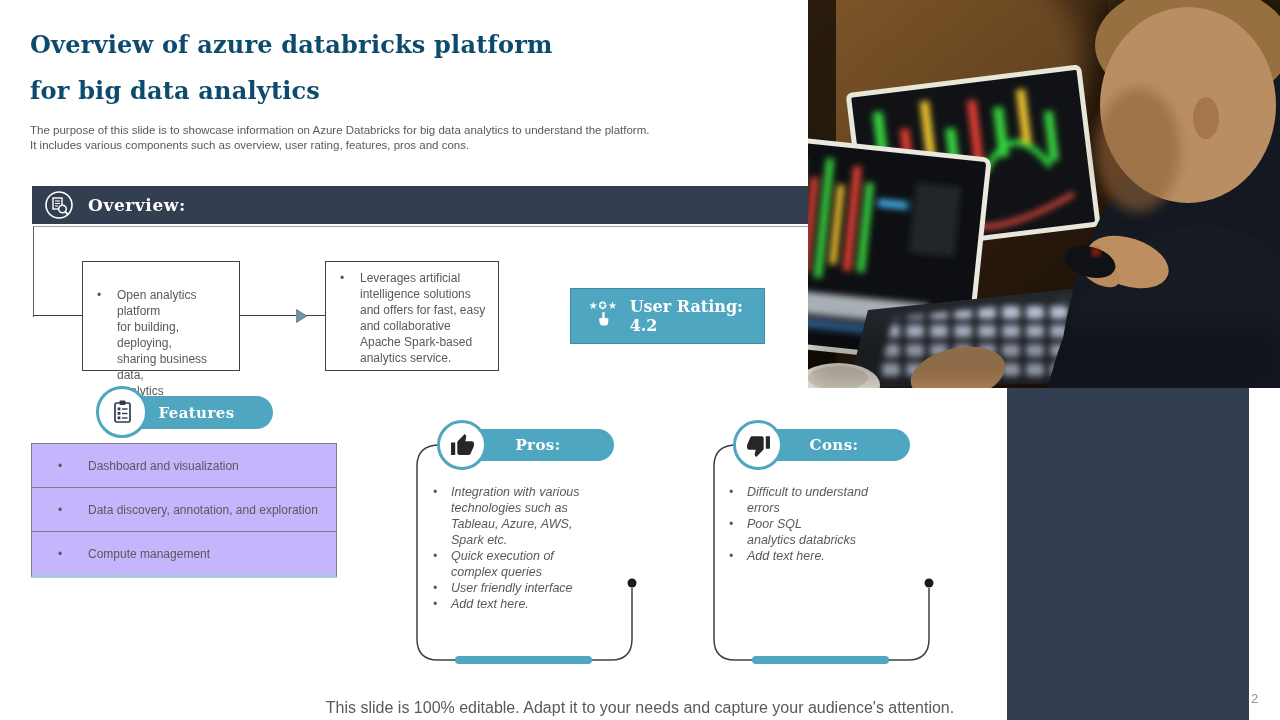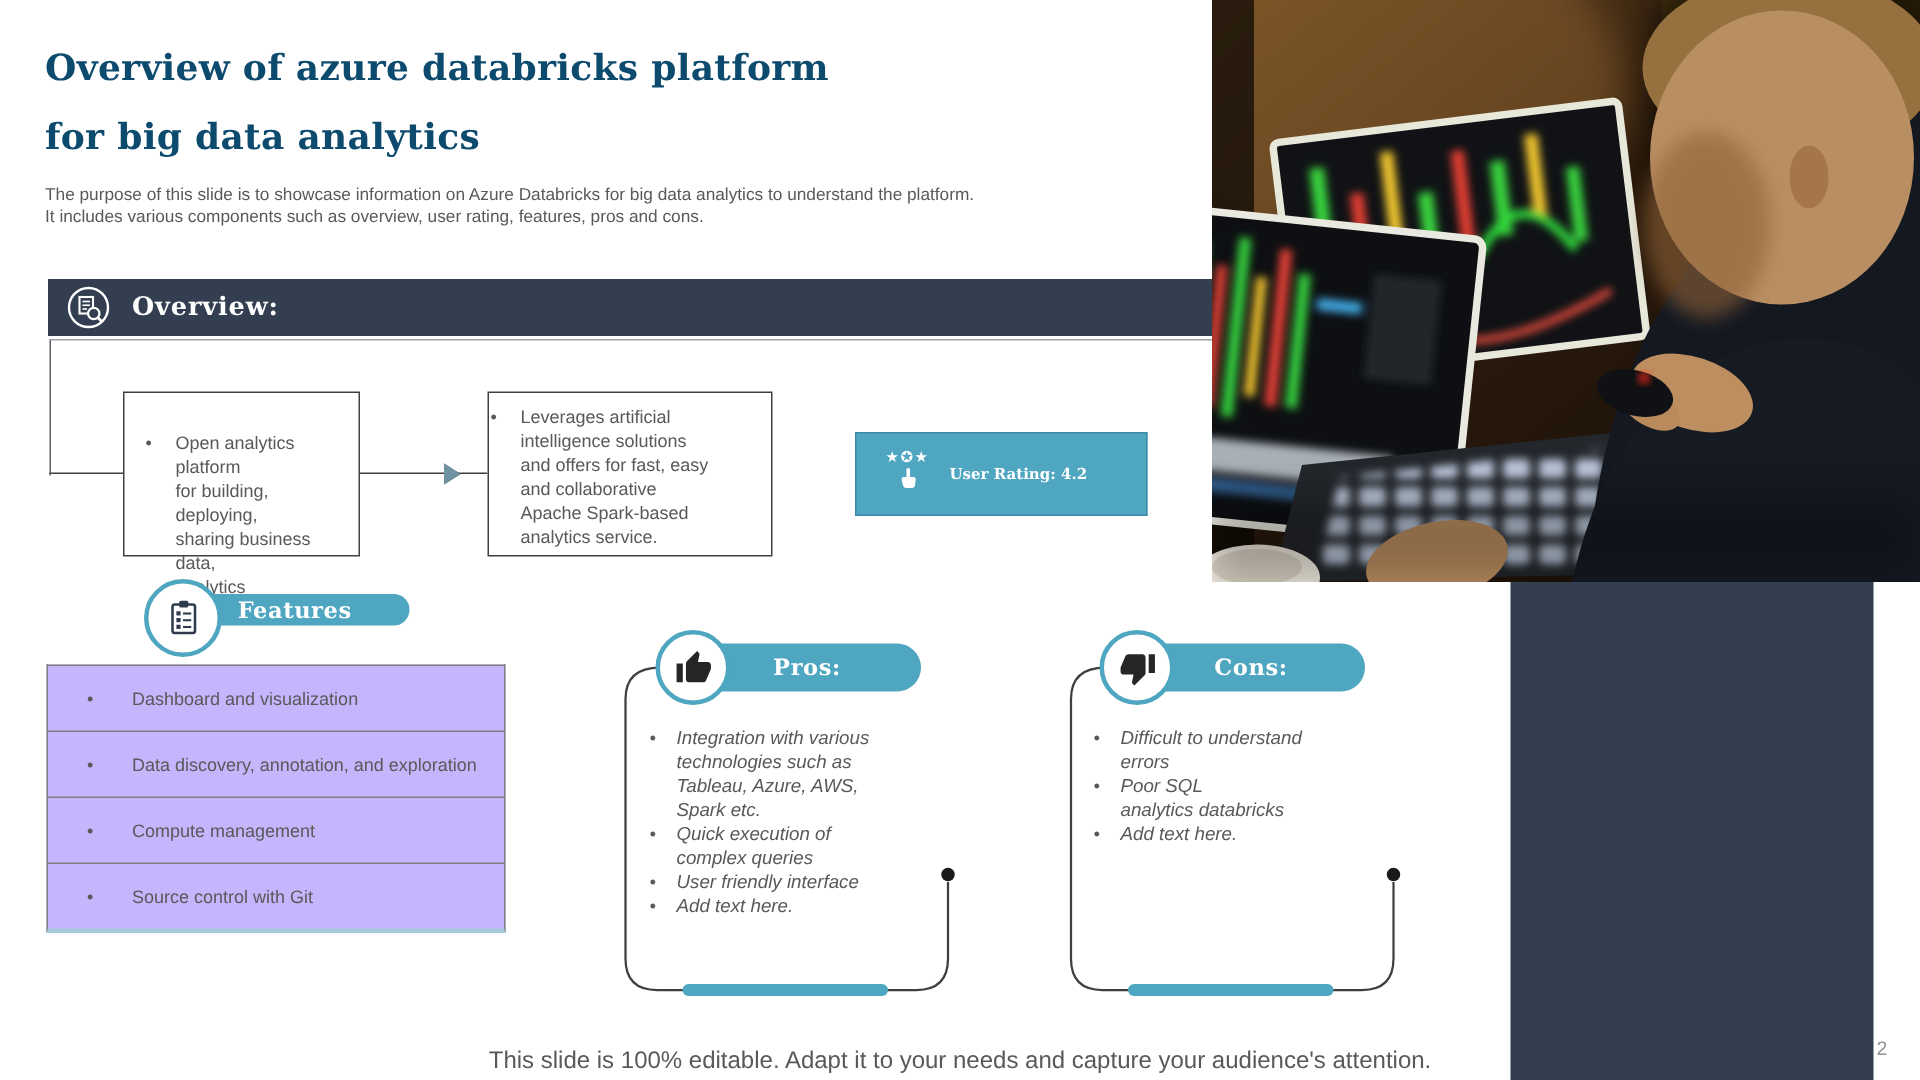--- a/index.html
+++ b/index.html
@@ -26,40 +26,40 @@
   #overview-outline{position:absolute;left:33px;top:226px;width:774px;height:90px;
                     border-top:1px solid #9aa1a8;border-left:1px solid #5a6068;}
   #connector-line{position:absolute;left:33px;top:315px;width:292px;height:1px;background:#3f3f3f;}
   #connector-arrowhead{position:absolute;left:296px;top:309px;width:0;height:0;
       border-left:11px solid #6f93a2;border-top:7px solid transparent;border-bottom:7px solid transparent;
       filter:drop-shadow(0 0 .5px #222);}
 
   .ov-box{position:absolute;top:261px;height:110px;background:#ffffff;border:1px solid #404040;
           box-sizing:border-box;color:#595959;font-size:12px;line-height:16px;}
   #ov-box-1{left:82px;width:158px;padding:25px 10px 0 14px;}
-  #ov-box-2{left:325px;width:190px;padding:8px 10px 0 1px;}
+  #ov-box-2{left:325px;width:174px;padding:8px 10px 0 14px;}
   .bullet-row{display:grid;grid-template-columns:20px 1fr;}
   .bullet-row::before{content:"•";color:#595959;font-size:12px;line-height:16px;}
 
   
   #user-rating{position:absolute;left:570px;top:288px;width:195px;height:56px;
                background:#4FA6C1;border:1px solid #3d8ba6;box-sizing:border-box;
                display:flex;align-items:center;}
   #rating-icon{width:40px;margin-left:14px;text-align:center;color:#fff;}
   #rating-stars{display:block;font-size:10px;line-height:10px;letter-spacing:1px;color:#fff;}
   #user-rating-label{color:#ffffff;margin-left:8px;
-               font-family:"DejaVu Serif","Liberation Serif",serif;font-weight:bold;font-size:10px;}
+               font-family:"DejaVu Serif","Liberation Serif",serif;font-weight:bold;font-size:16px;}
 
   
   .pill{position:absolute;background:#4FA6C1;border-radius:17px;display:flex;align-items:center;
         justify-content:center;color:#ffffff;font-family:"DejaVu Serif","Liberation Serif",serif;
         font-weight:bold;font-size:15px;letter-spacing:.4px;}
   .icon-circle{position:absolute;background:#ffffff;border:3.5px solid #4FA6C1;border-radius:50%;
                box-sizing:border-box;display:flex;align-items:center;justify-content:center;z-index:3;}
-  #features-pill{left:120px;top:396px;width:153px;height:21px;}
+  #features-pill{left:120px;top:396px;width:153px;height:33px;}
   #features-circle{left:96px;top:386px;width:52px;height:52px;}
   #pros-pill{left:462px;top:429px;width:152px;height:32px;}
   #pros-circle{left:437px;top:420px;width:50px;height:50px;}
   #cons-pill{left:758px;top:429px;width:152px;height:32px;}
   #cons-circle{left:733px;top:420px;width:50px;height:50px;}
 
   
   #features-table{position:absolute;left:31px;top:443px;width:306px;box-sizing:border-box;
                   border:1px solid #7f7f7f;border-bottom:3px solid #A5CBDD;background:#c4b5fd;}
   .feature-row{height:43px;border-bottom:1px solid #7f7f7f;display:flex;align-items:center;
@@ -160,23 +160,20 @@
 
   <div id="features-table">
     <div class="feature-row">
         <span>Dashboard and visualization</span>
       </div>
     <div class="feature-row">
         <span>Data discovery, annotation, and exploration</span>
       </div>
     <div class="feature-row">
         <span>Compute management</span>
-      </div>
-    <div class="feature-row">
-        <span>Source control with Git</span>
       </div>
   </div>
 
   <svg id="pros-bracket" class="bracket-svg" viewBox="0 0 230 232">
     <path d="M30 7 Q7 7 7 28 L7 201 Q7 222 28 222 L201 222 Q222 222 222 201 L222 150" fill="none" stroke="#3f3f3f" stroke-width="1.5"></path>
     <circle cx="222" cy="145" r="4.5" fill="#1a1a1a"></circle>
     <rect x="45" y="218" width="137" height="8" rx="4" fill="#4FA6C1"></rect>
   </svg>
   <div id="pros-pill" class="pill">
     <span>Pros:</span>

